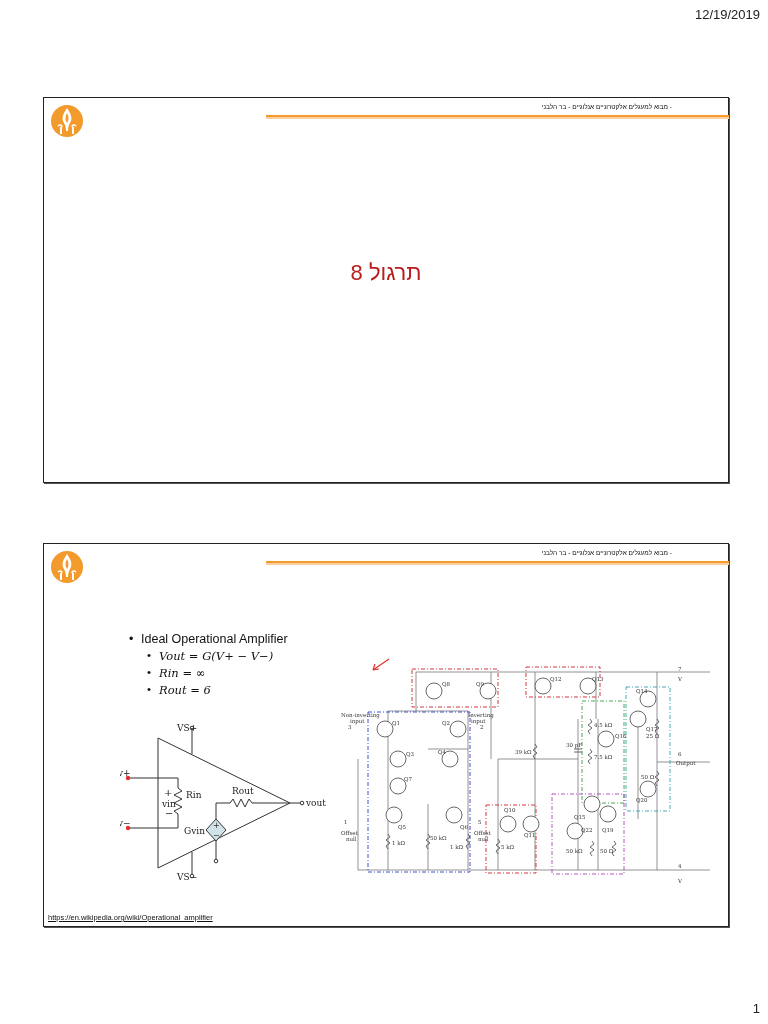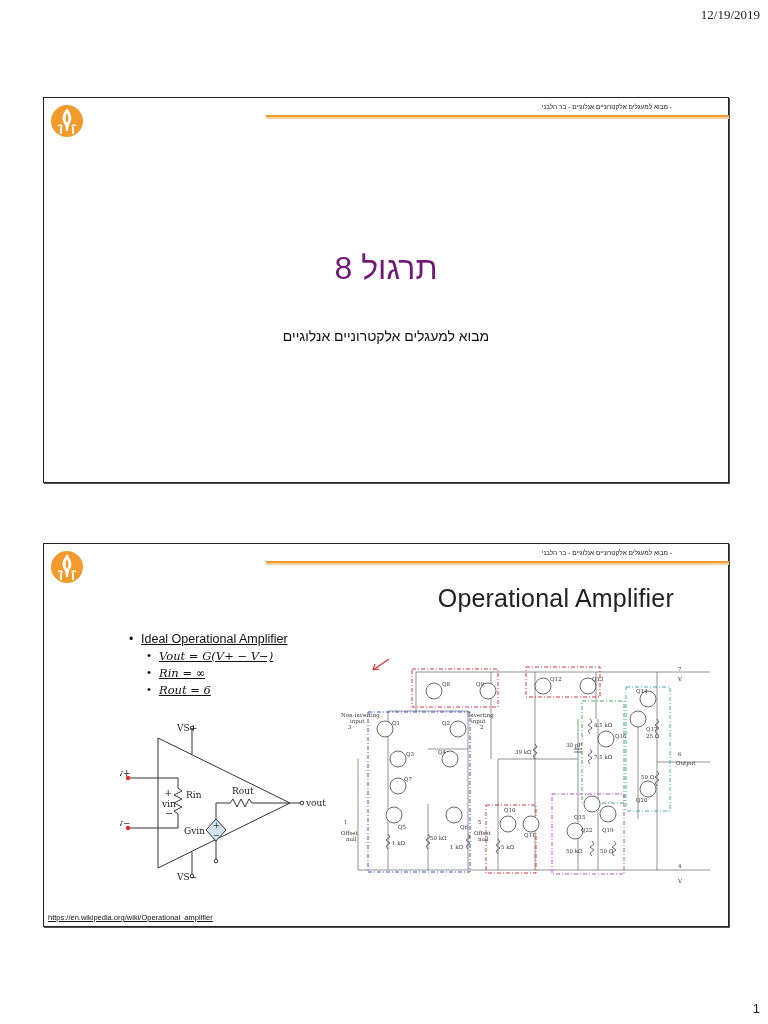--- a/index.html
+++ b/index.html
@@ -1,48 +1,48 @@
 <!DOCTYPE html>
 <html><head>
   <meta charset="utf-8">
   <style>
     html, body { margin: 0; padding: 0; }
     body {
       width: 768px; height: 1024px; background: #ffffff; position: relative;
       font-family: "Liberation Sans", sans-serif; color: #111; overflow: hidden;
     }
-    .page-date { position: absolute; top: 7px; right: 8px; font-size: 13px; color: #222; font-family: Liberation Serif, serif; }
+    .page-date { position: absolute; top: 7px; right: 8px; font-size: 13px; color: #222; }
     .page-number { position: absolute; bottom: 8px; right: 8px; font-size: 13px; color: #222; }
     .slide {
       position: absolute; left: 43px; width: 684px; background: #fff;
       border: 1px solid #222; box-shadow: 1px 1px 0 #555;
     }
     .slide-1 { top: 97px; height: 384px; }
     .slide-2 { top: 543px; height: 382px; }
     .logo { position: absolute; left: 6px; top: 6px; width: 34px; height: 34px; }
     .header-text {
       position: absolute; top: 5px; right: 56px; font-size: 6.5px; direction: rtl; color: #111;
     }
     .header-rule {
       position: absolute; top: 17px; left: 222px; right: -1px; height: 4px;
       background: linear-gradient(#f39a2c 0, #f39a2c 2px, #fbd0a0 2px, #fbd0a0 4px);
     }
     .s1-title {
-      position: absolute; top: 152px; left: 0; right: 0; text-align: center;
-      font-size: 32px; direction: rtl; color: #701a75;
+      position: absolute; top: 162px; left: 0; right: 0; text-align: center;
+      font-size: 22px; direction: rtl; color: #b91c1c;
     }
     .s1-subtitle {
       position: absolute; top: 230px; left: 0; right: 0; text-align: center;
       font-size: 14px; direction: rtl; color: #111;
     }
     .s2-title {
       position: absolute; top: 40px; right: 54px; font-size: 25px; color: #222;
       font-weight: normal; letter-spacing: 0.2px;
     }
-    .bullets { position: absolute; top: 88px; left: 85px; font-size: 12.5px; text-decoration: underline; }
+    .bullets { position: absolute; top: 88px; left: 85px; font-size: 12.5px; }
     .bullets .l1 { position: relative; padding-left: 12px; }
     .bullets .l1::before { content: "•"; position: absolute; left: 0; }
     .bullets .l2 {
       position: relative; padding-left: 30px; font-family: "DejaVu Serif", serif;
       font-style: italic; font-size: 11.5px; margin-top: 3px;
     }
     .bullets .l2::before {
       content: "•"; position: absolute; left: 18px; font-style: normal;
       font-family: "Liberation Sans", sans-serif;
     }
@@ -62,36 +62,34 @@
     <path d="M17 4 C13 10 11 14 14 19 C15 21 16 23 16 27 L18 27 C18 23 19 21 20 19 C23 14 21 10 17 4 Z" fill="#fff"></path>
     <path d="M17 9 C15 13 15 16 17 19 C19 16 19 13 17 9 Z" fill="#f39a2c"></path>
     <rect x="10" y="23" width="2" height="7" fill="#fff"></rect>
     <rect x="22" y="23" width="2" height="7" fill="#fff"></rect>
     <path d="M8 22 C10 20 12 21 12 23" stroke="#fff" stroke-width="1.5" fill="none"></path>
     <path d="M26 22 C24 20 22 21 22 23" stroke="#fff" stroke-width="1.5" fill="none"></path>
   </svg>
   <div class="header-text">- מבוא למעגלים אלקטרוניים אנלוגיים - בר הלבני</div>
   <div class="header-rule"></div>
   <div class="s1-title">תרגול 8</div>
-  <div class="s1-subtitle">מבוא למעגלים אלקטרוניים אנלוגיים</div>
 </div>
 
 <div class="slide slide-2">
   <svg class="logo" viewBox="0 0 34 34" width="34" height="34">
     <circle cx="17" cy="17" r="16" fill="#f39a2c"></circle>
     <path d="M17 4 C13 10 11 14 14 19 C15 21 16 23 16 27 L18 27 C18 23 19 21 20 19 C23 14 21 10 17 4 Z" fill="#fff"></path>
     <path d="M17 9 C15 13 15 16 17 19 C19 16 19 13 17 9 Z" fill="#f39a2c"></path>
     <rect x="10" y="23" width="2" height="7" fill="#fff"></rect>
     <rect x="22" y="23" width="2" height="7" fill="#fff"></rect>
     <path d="M8 22 C10 20 12 21 12 23" stroke="#fff" stroke-width="1.5" fill="none"></path>
     <path d="M26 22 C24 20 22 21 22 23" stroke="#fff" stroke-width="1.5" fill="none"></path>
   </svg>
   <div class="header-text">- מבוא למעגלים אלקטרוניים אנלוגיים - בר הלבני</div>
   <div class="header-rule"></div>
-  <div class="s2-title">Operational Amplifier</div>
 
   <div class="bullets">
     <div class="l1">Ideal Operational Amplifier</div>
     <div class="l2">Vout = G(V+ − V−)</div>
     <div class="l2">Rin = ∞</div>
     <div class="l2">Rout = 6</div>
     <svg class="arrow" width="22" height="16" viewBox="0 0 22 16">
       <path d="M20 2 L4 13" stroke="#e03030" stroke-width="1.2" fill="none"></path>
       <path d="M4 13 L6 7 M4 13 L10 12" stroke="#e03030" stroke-width="1.2" fill="none"></path>
     </svg>

